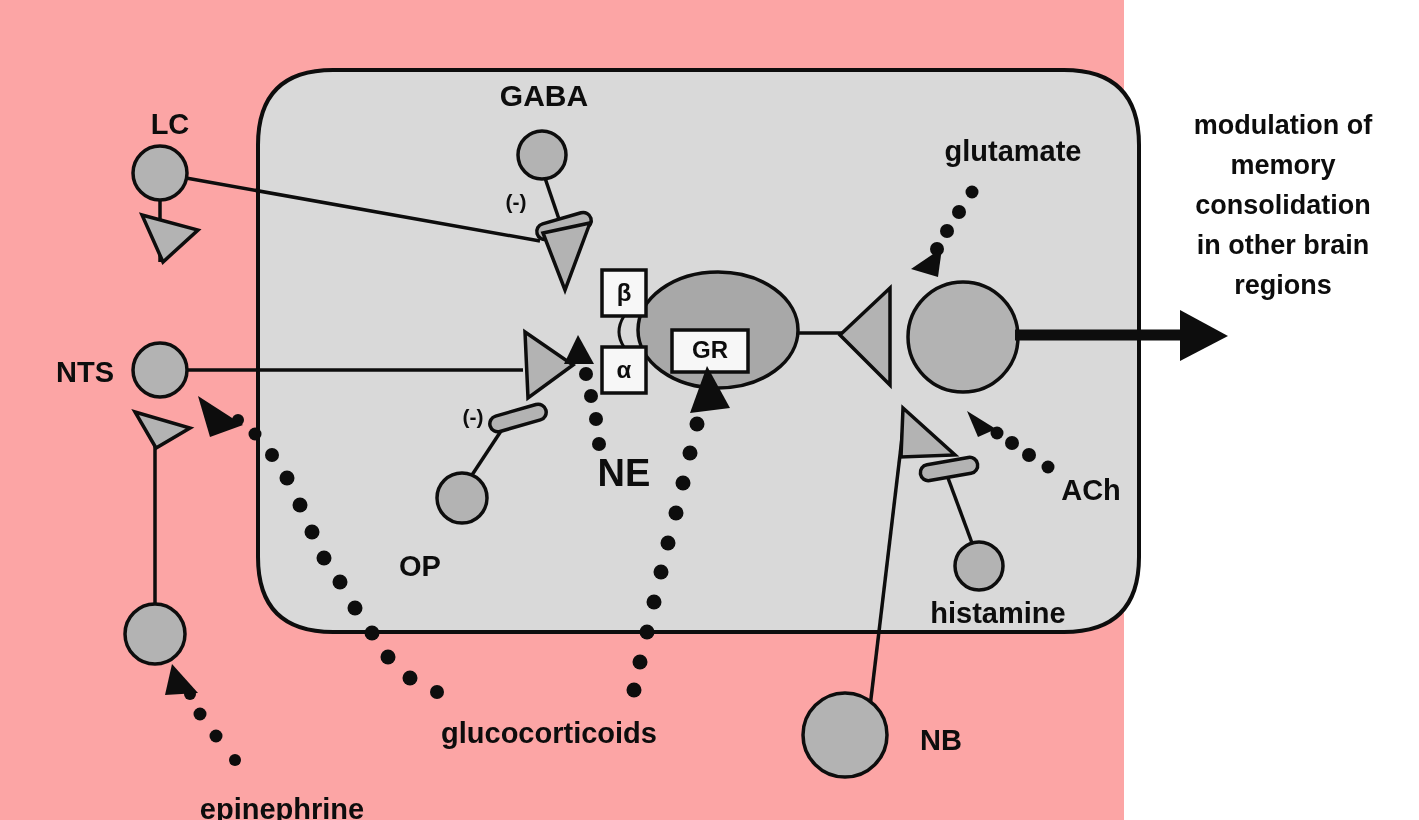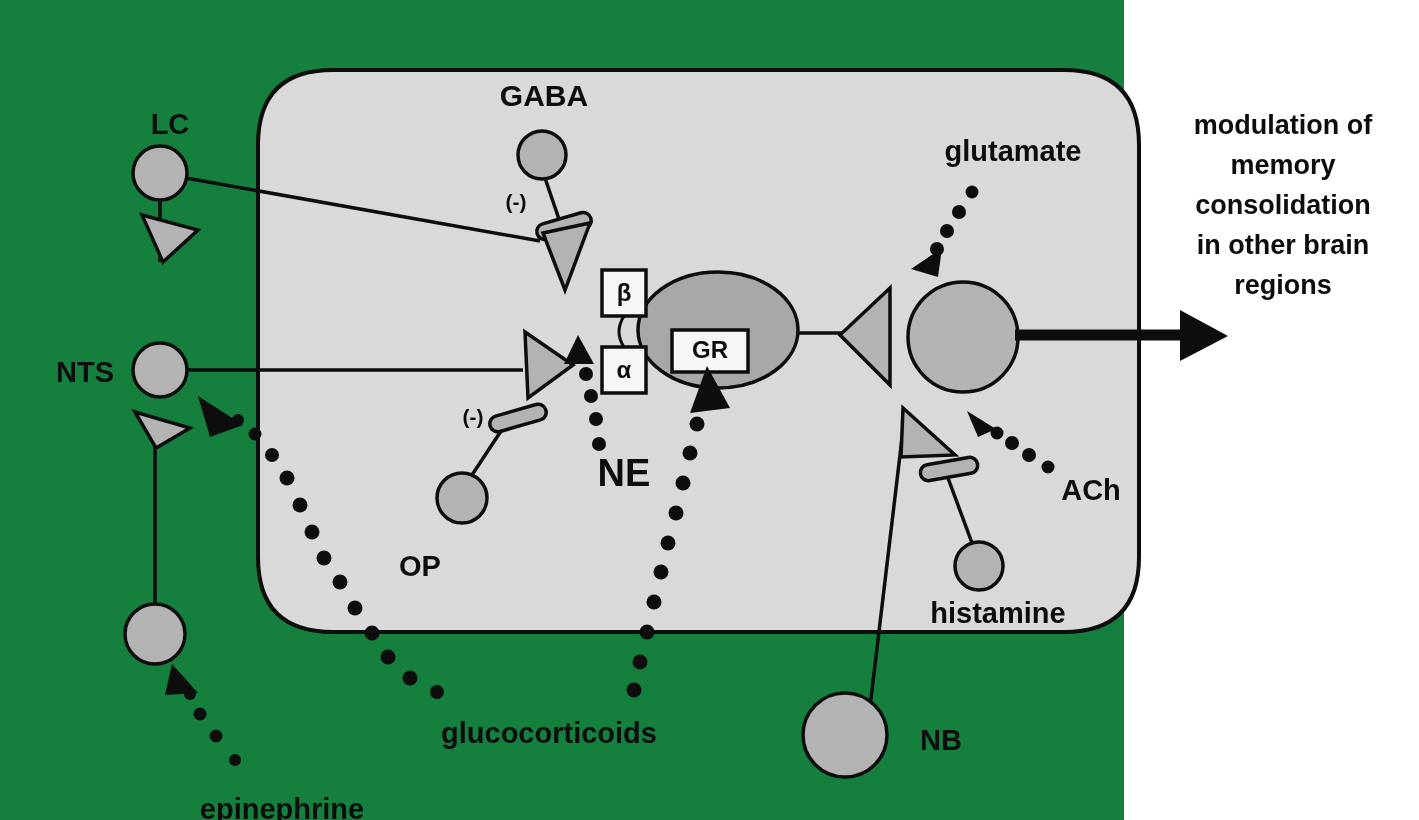--- a/index.html
+++ b/index.html
@@ -10,21 +10,21 @@
   body {
     width: 1419px;
     height: 820px;
     font-family: "Liberation Sans", sans-serif;
     overflow: hidden;
   }
   #stage {
     position: relative;
     width: 1124px;
     height: 820px;
-    background: #15803d;
+    background: #fca5a5;
   }
   #diagram {
     position: absolute;
     left: 0;
     top: 0;
     width: 1419px;
     height: 820px;
   }
   .lbl {
     font-weight: bold;

